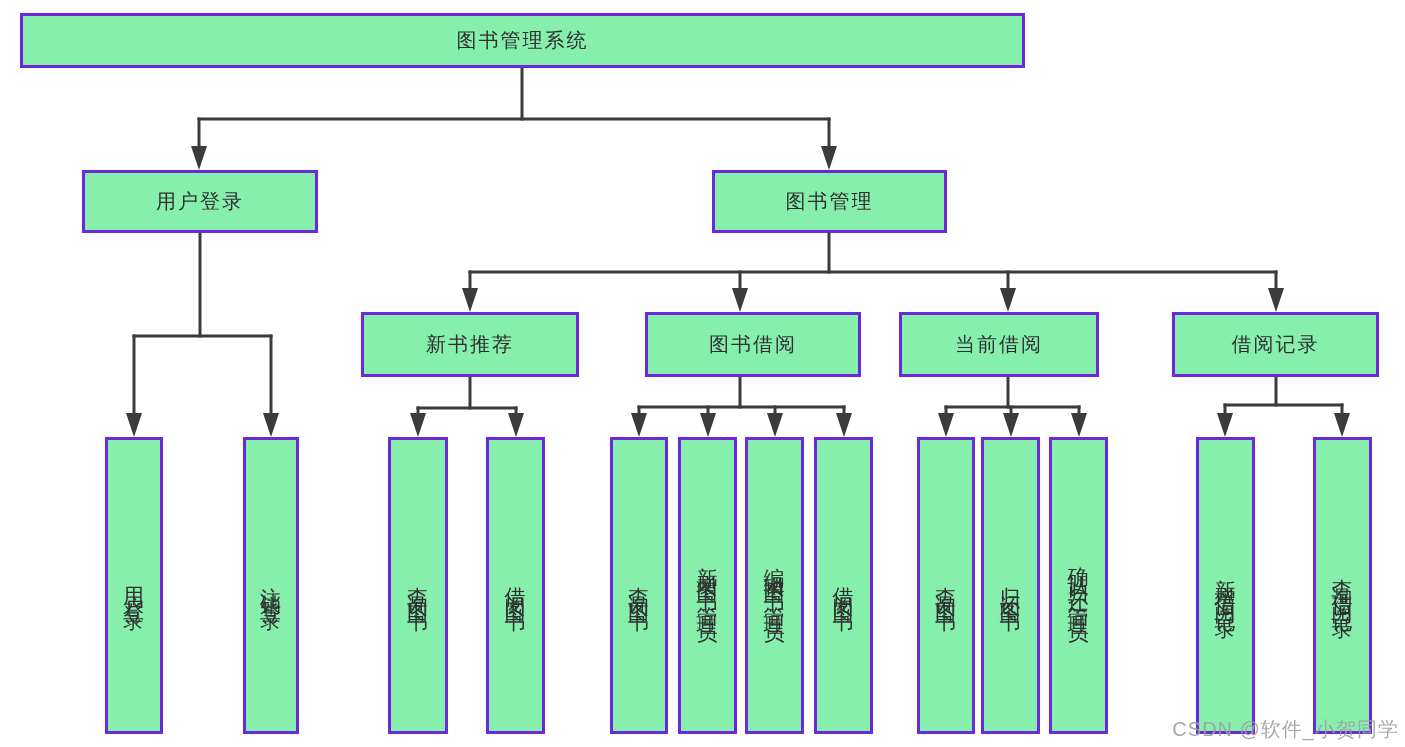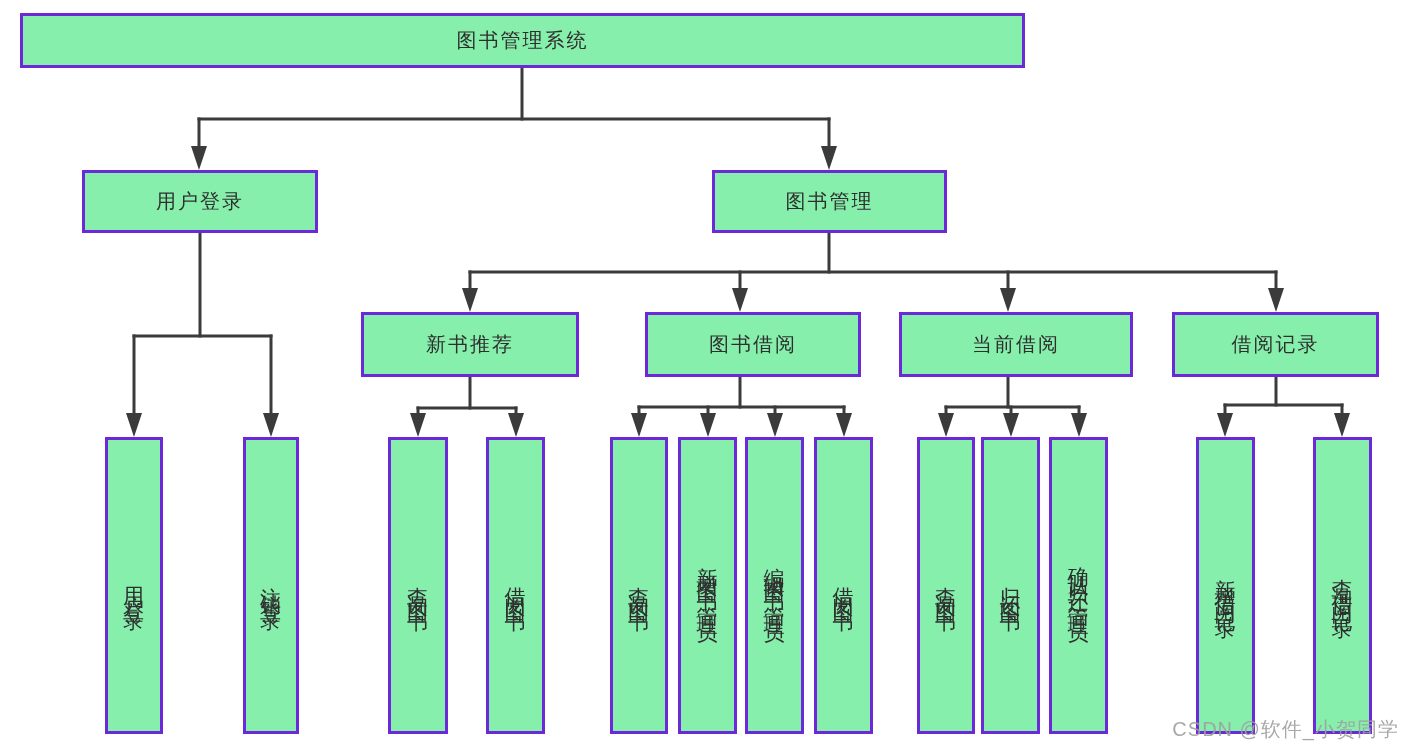--- a/index.html
+++ b/index.html
@@ -88,21 +88,21 @@
   <div class="box hbox" style="left:361px; top:312px; width:218px; height:65px;">
     <span>新书推荐</span>
   </div>
 
   <div class="box hbox" style="left:712px; top:170px; width:235px; height:63px;">
     <span>图书管理</span>
   </div>
   <div class="box hbox" style="left:632px; top:312px; width:216px; height:65px;margin-left:13px;">
     <span>图书借阅</span>
   </div>
-  <div class="box hbox" style="left:899px; top:312px; width:234px; height:65px;">
+  <div class="box hbox" style="left:899px; top:312px; width:200px; height:65px;">
     <span>当前借阅</span>
   </div>
   <div class="box hbox" style="left:1172px; top:312px; width:207px; height:65px;">
     <span>借阅记录</span>
   </div>
 
   <div class="box leaf" style="left:105px; top:437px; width:58px; height:297px;">
     <span>用户登录</span>
   </div>
   <div class="box leaf" style="left:243px; top:437px; width:56px; height:297px;">

